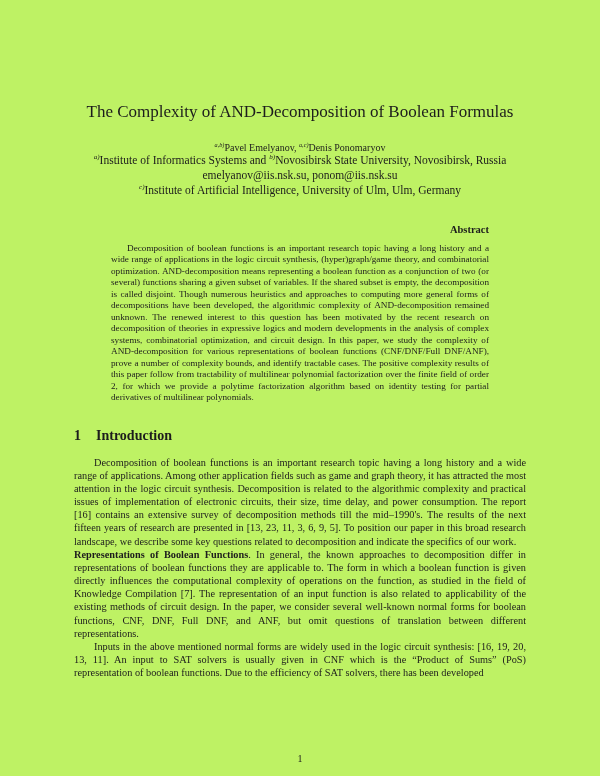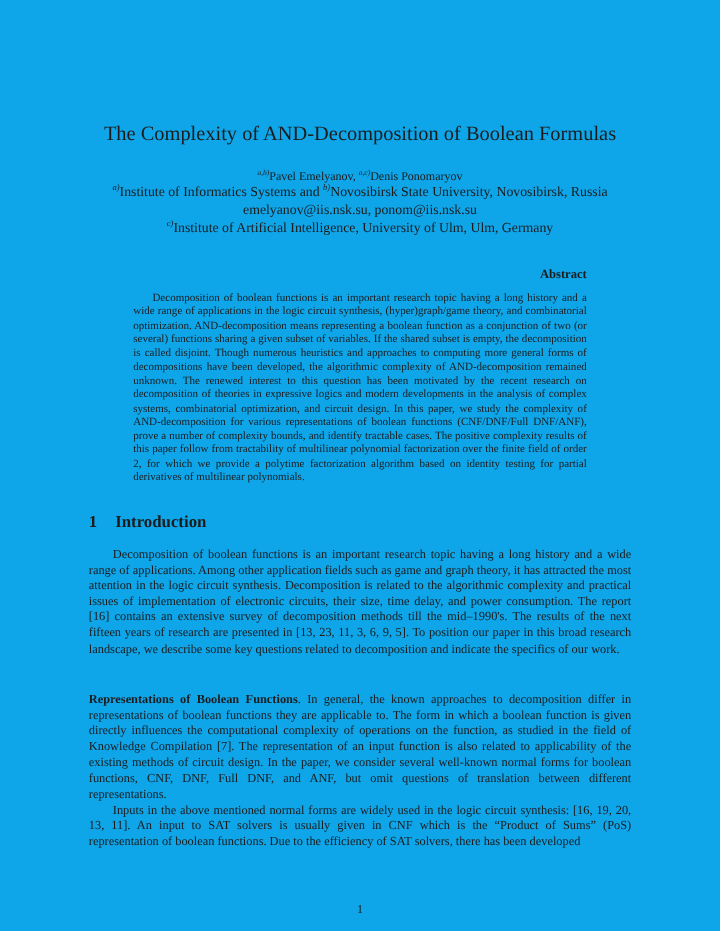--- a/index.html
+++ b/index.html
@@ -1,20 +1,20 @@
 <!DOCTYPE html>
 <html><head>
 <meta charset="utf-8">
 <style>
   * { margin: 0; padding: 0; box-sizing: border-box; }
   html, body { background: #ffffff; }
   .page {
     width: 600px;
     height: 776px;
-    background: #0ea5e9;
+    background: #bef264;
     position: relative;
     font-family: "Liberation Serif", "DejaVu Serif", serif;
     color: #1c1c1c;
     overflow: hidden;
   }
   .title {
     margin: 102px 45px 0;
     text-align: center;
     font-size: 17px;
     font-weight: normal;
@@ -61,21 +61,21 @@
   }
   .section-number { margin-right: 15px; }
   .body-text {
     width: 452px;
     margin: 12px auto 0;
     font-size: 10.3px;
     line-height: 1.28;
     text-align: justify;
   }
   .para { text-indent: 20px; }
-  .para.noindent { text-indent: 0; margin-top: 29px; }
+  .para.noindent { text-indent: 0; }
   .lead { font-weight: bold; }
   .page-number {
     position: absolute;
     bottom: 12px;
     left: 0;
     right: 0;
     text-align: center;
     font-size: 10px;
   }
 </style>

